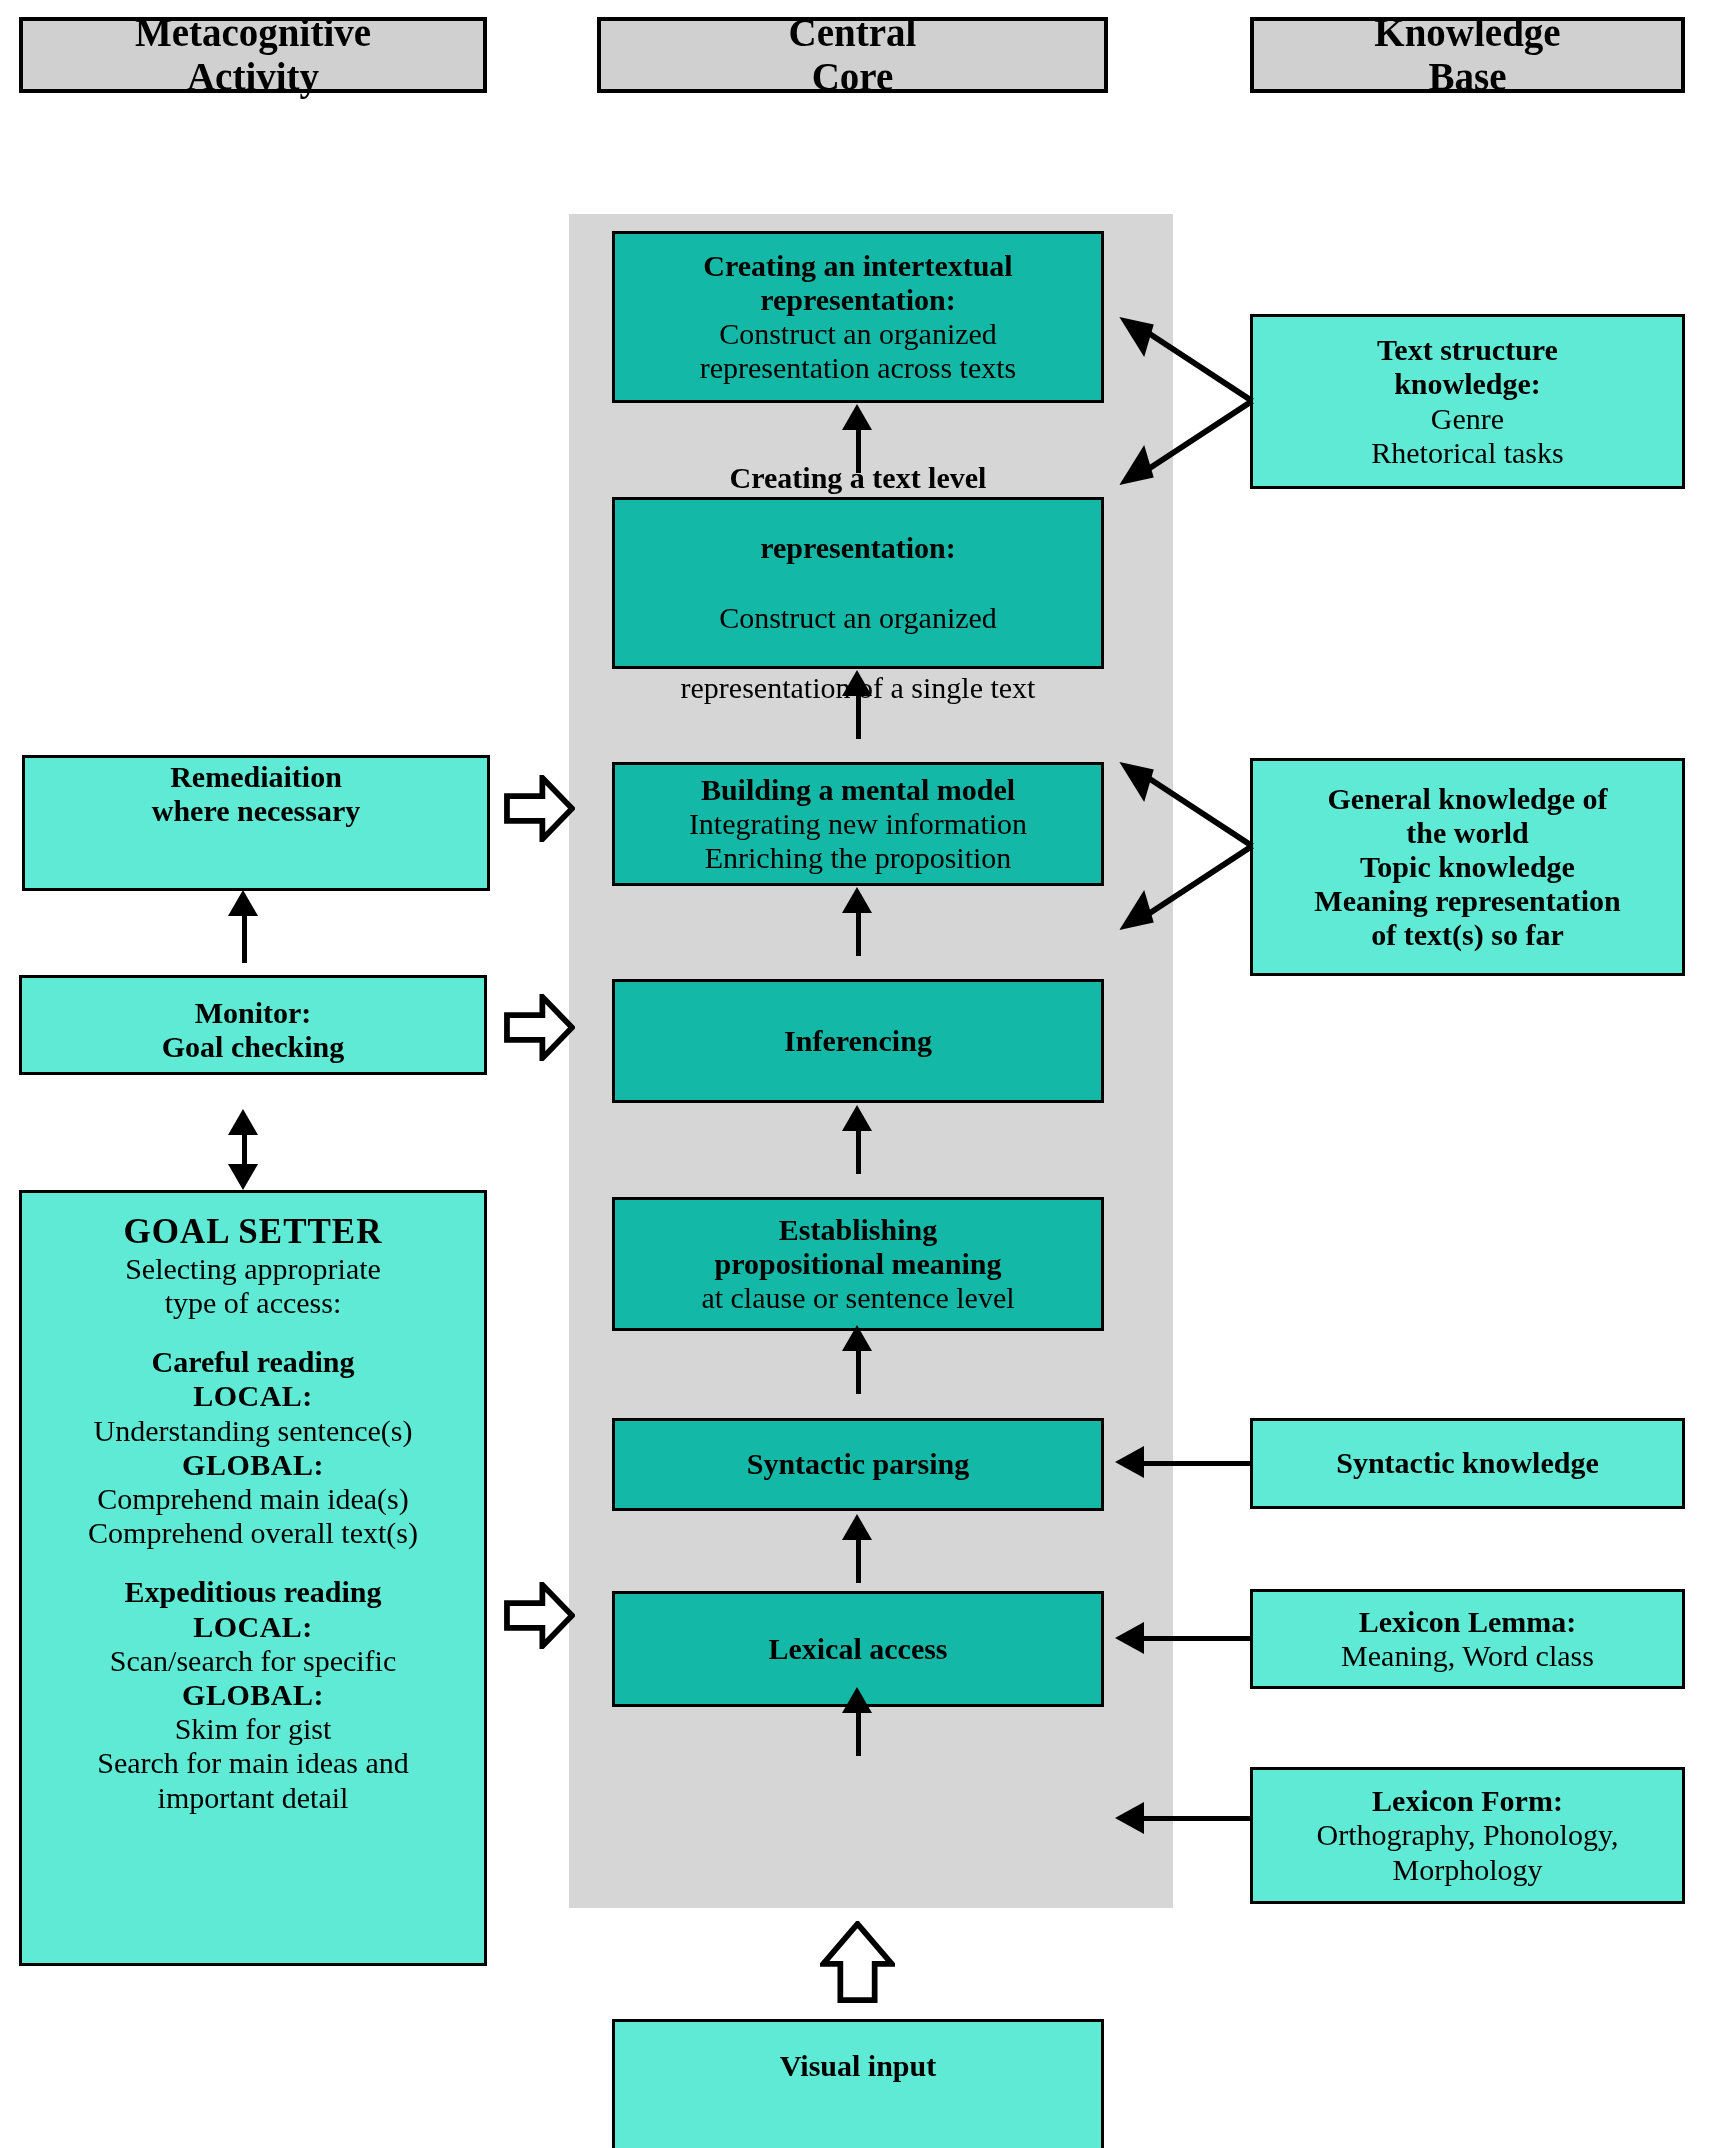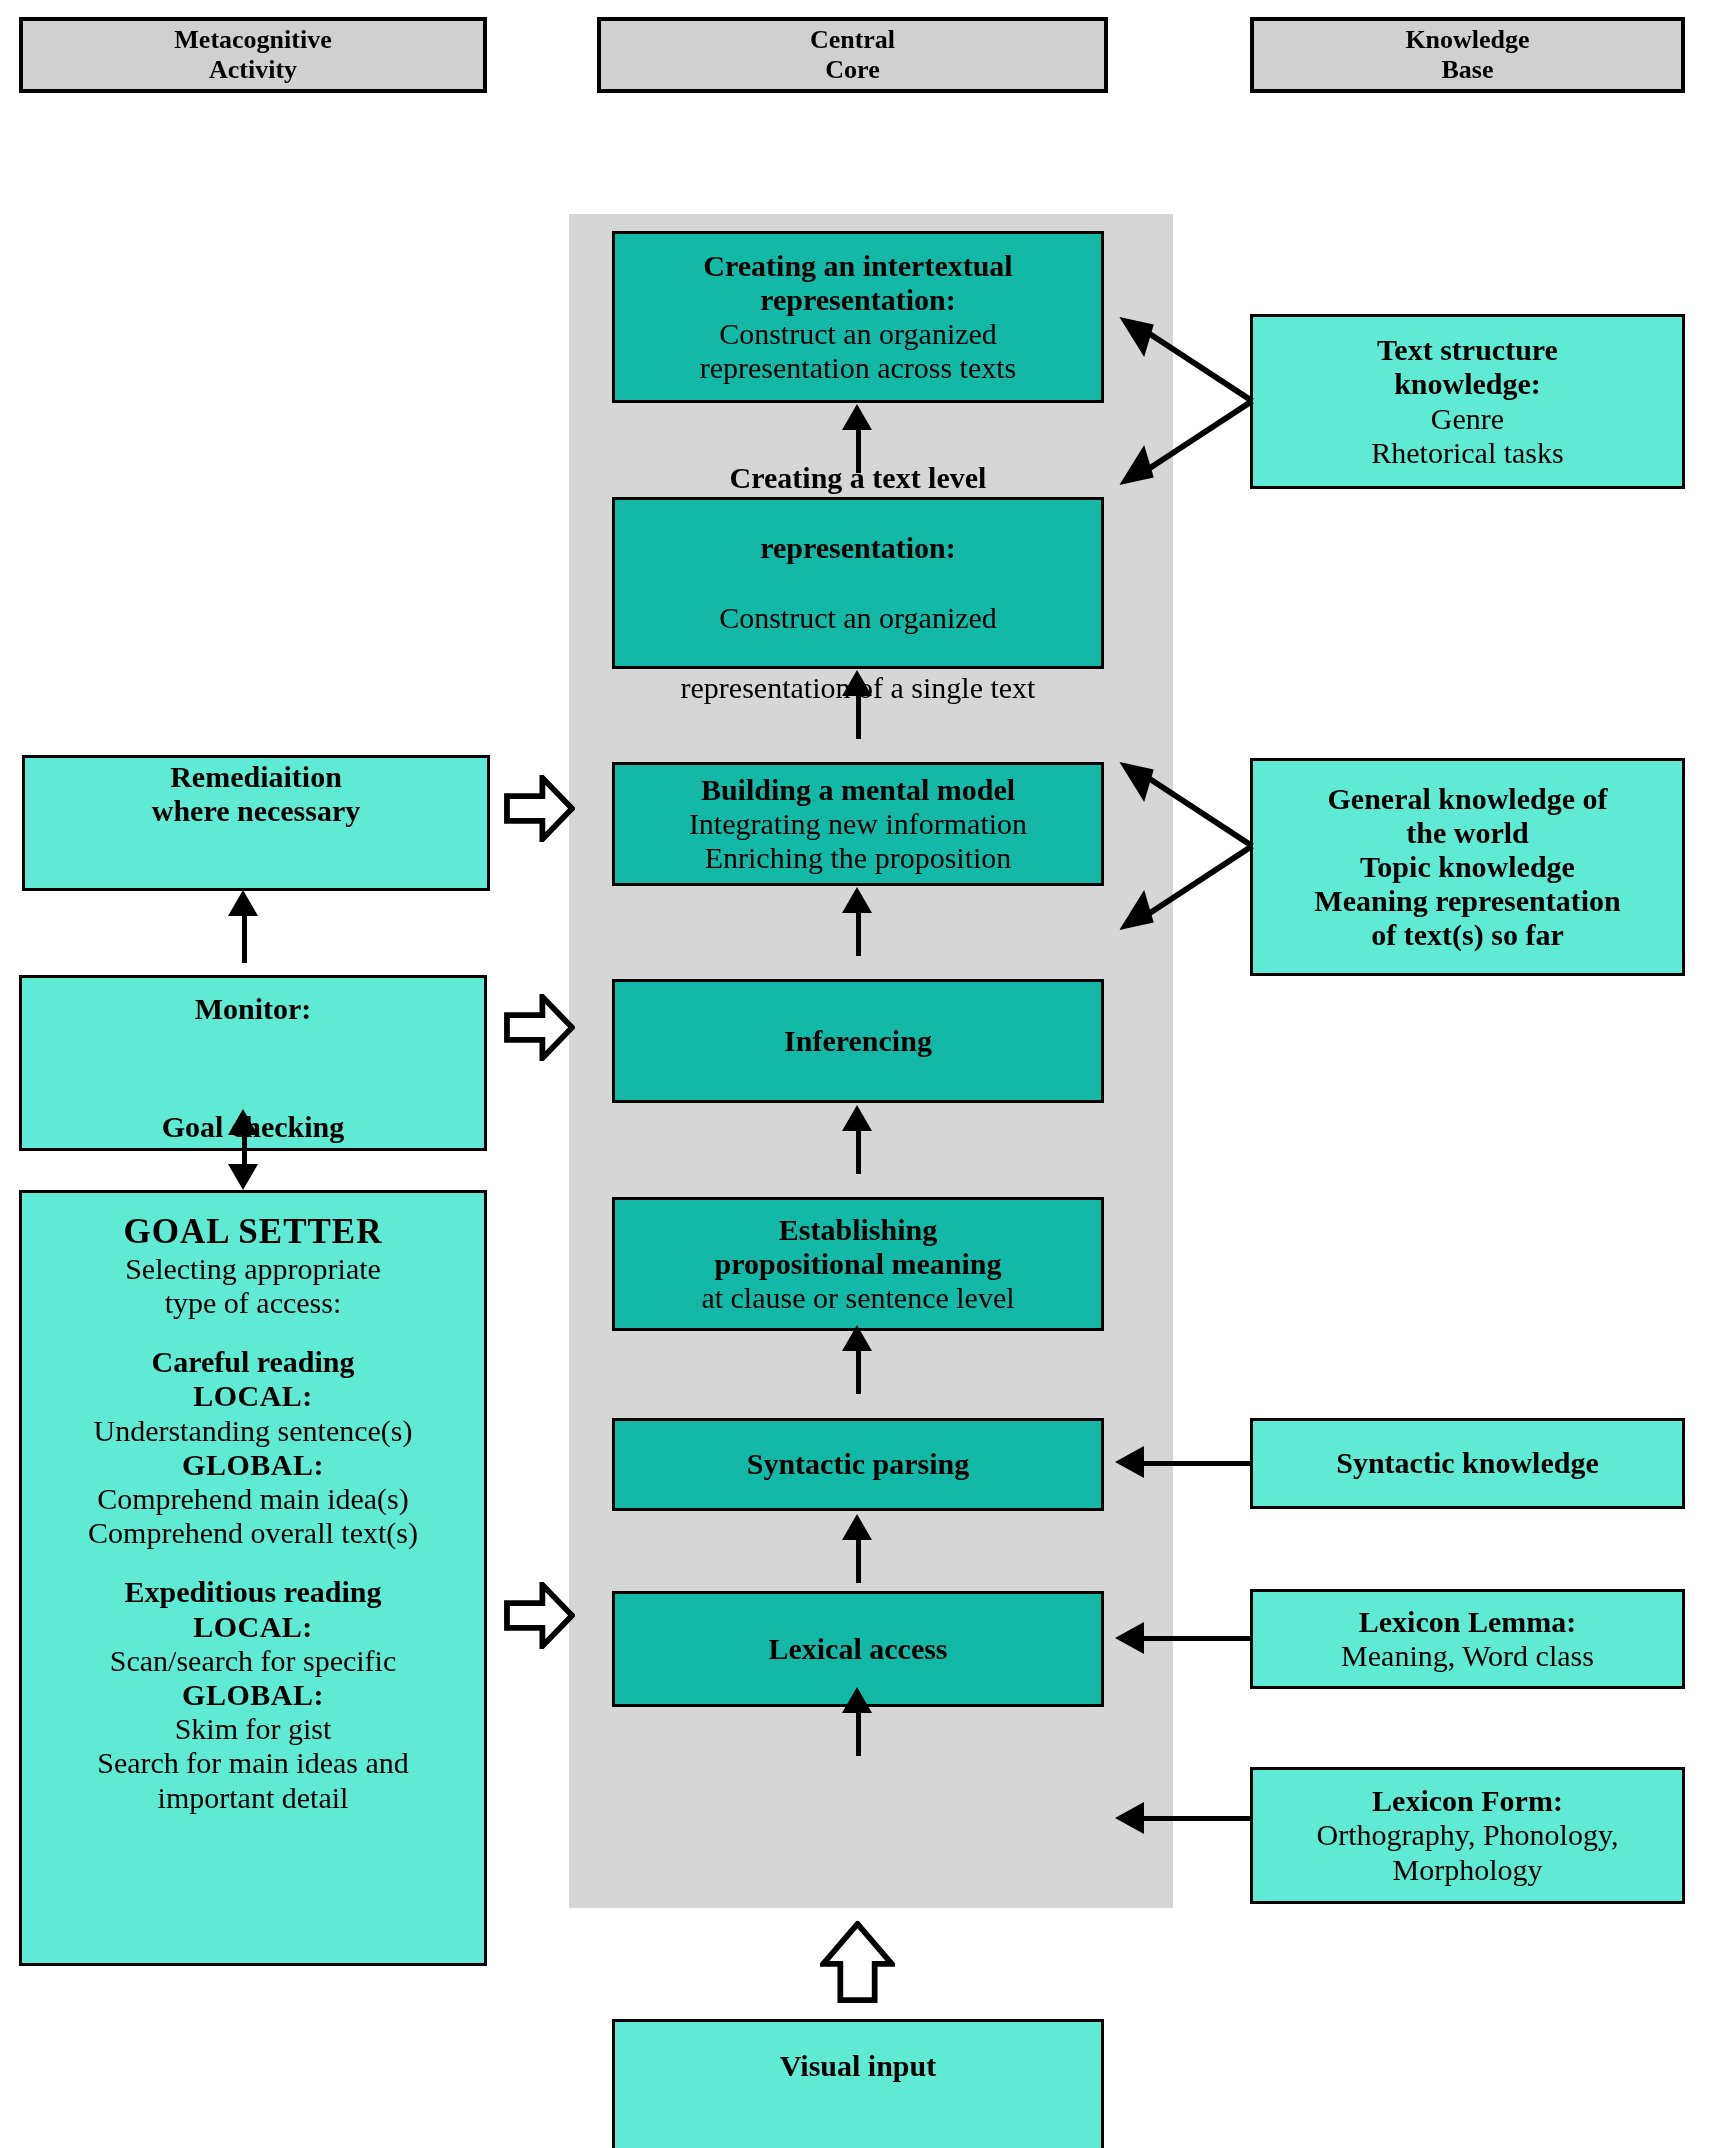--- a/index.html
+++ b/index.html
@@ -25,21 +25,21 @@
     flex-direction:column;
     align-items:center;
     justify-content:center;
     text-align:center;
     line-height:1.14;
     font-size:30px;
     padding:3.8px 7.6px;
   }
   .box.gray{background:#14b8a6;}
   .hdr{
-    font-size:26px;
+    font-size:39px;
     font-weight:bold;
     background:#d0d0d0;
     border:4.8px solid #000;
   }
   .b{font-weight:bold;}
   .n{font-weight:normal;}
   .caps{font-weight:bold;letter-spacing:0.5px;}
   .spacer{height:25px;}
 
   
@@ -176,21 +176,21 @@
 
   <svg class="block-arrow-up" style="left:820px;top:1921px;" viewBox="0 0 78 86">
     <polygon points="39,3 75,45 57,45 57,83 21,83 21,45 3,45" fill="#ffffff" stroke="#000000" stroke-width="6" stroke-linejoin="miter"></polygon>
   </svg>
 
   <div class="box" style="left:22px;top:755px;width:468px;height:136px;justify-content:flex-start;padding-top:2px;">
     <span class="b">Remediaition</span>
     <span class="b">where necessary</span>
   </div>
 
-  <div class="box" style="left:19px;top:975px;width:468px;height:176px;justify-content:space-between;padding-top:14px;">
+  <div class="box" style="left:19px;top:975px;width:468px;height:100px;justify-content:center;padding-top:14px;">
     <span class="b">Monitor:</span>
     <span class="b">Goal checking</span>
   </div>
 
   <div class="box" style="left:19px;top:1190px;width:468px;height:776px;justify-content:flex-start;padding-top:19px;font-size:30px;">
     <span style="font-size:35px;font-weight:bold;letter-spacing:1px;">GOAL SETTER</span>
     <span class="n">Selecting appropriate</span>
     <span class="n">type of access:</span>
 
     <span class="spacer"></span>

